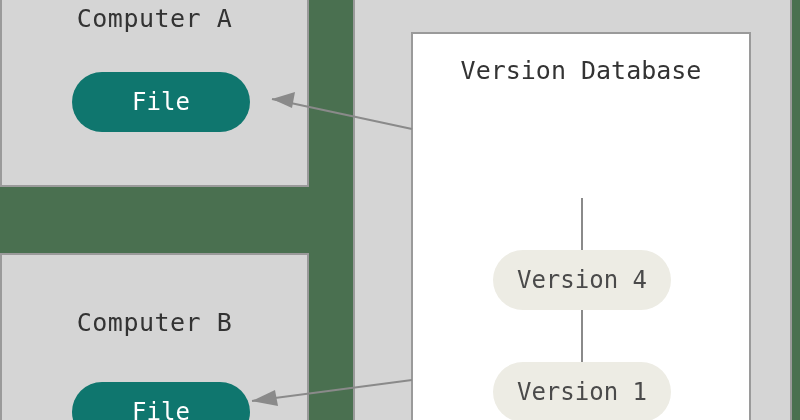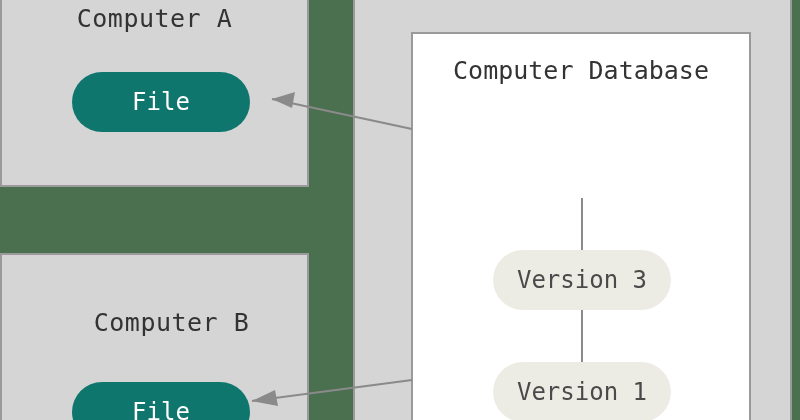--- a/index.html
+++ b/index.html
@@ -50,21 +50,21 @@
     position: absolute;
     left: 0;
     width: 100%;
     text-align: center;
     color: #333333;
     font-size: 25px;
     letter-spacing: 0.5px;
     white-space: nowrap;
   }
   #panel-computer-a .panel-title { top: 6px; }
-  #panel-computer-b .panel-title { top: 53px; padding-left: 17px; }
+  #panel-computer-b .panel-title { top: 53px; }
 
   
   .file-pill {
     position: absolute;
     background: #0f766e;
     border-radius: 32px;
     color: #ffffff;
     font-size: 24px;
     display: flex;
     align-items: center;
@@ -149,26 +149,26 @@
     <div class="panel-title">Computer A</div>
     <div class="file-pill">File</div>
   </div>
 
   <div class="computer-panel" id="panel-computer-b">
     <div class="panel-title">Computer B</div>
     <div class="file-pill">File</div>
   </div>
 
   <div id="version-database">
-    <div id="version-database-title">Computer Database</div>
+    <div id="version-database-title">Version Database</div>
 
     <div class="version-link" id="version-link-0"></div>
     <div class="version-link" id="version-link-1"></div>
 
-    <div class="version-pill" id="version-pill-1">Version 3</div>
+    <div class="version-pill" id="version-pill-1">Version 4</div>
     <div class="version-pill" id="version-pill-2">Version 1</div>
   </div>
 
   <svg id="arrow-layer" viewBox="0 0 800 420">
     <g>
       <line x1="412" y1="129" x2="272" y2="99" stroke="#8a8a8a" stroke-width="2.2"></line>
       <polygon points="272,99 295,92 292,108" fill="#8a8a8a"></polygon>
     </g>
     <g>
       <line x1="412" y1="380" x2="252" y2="401" stroke="#8a8a8a" stroke-width="2.2"></line>

